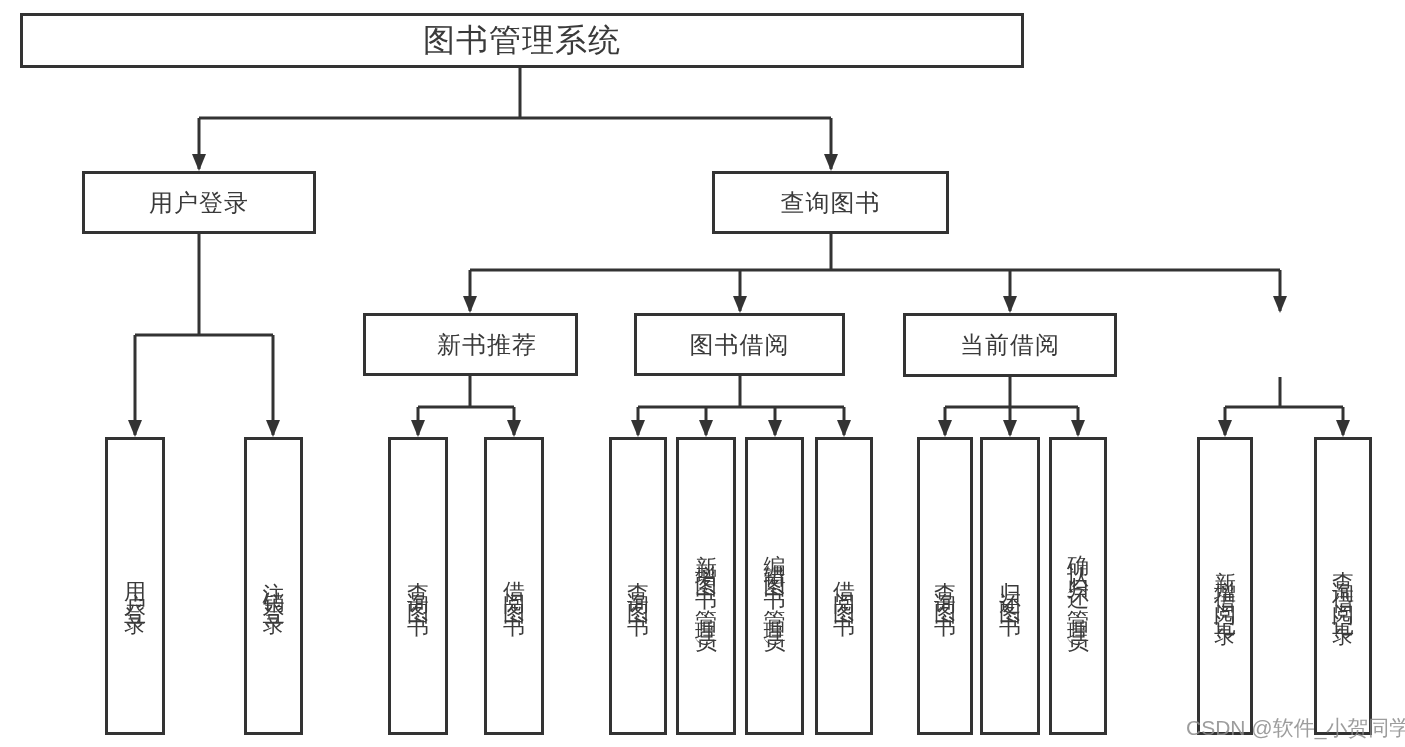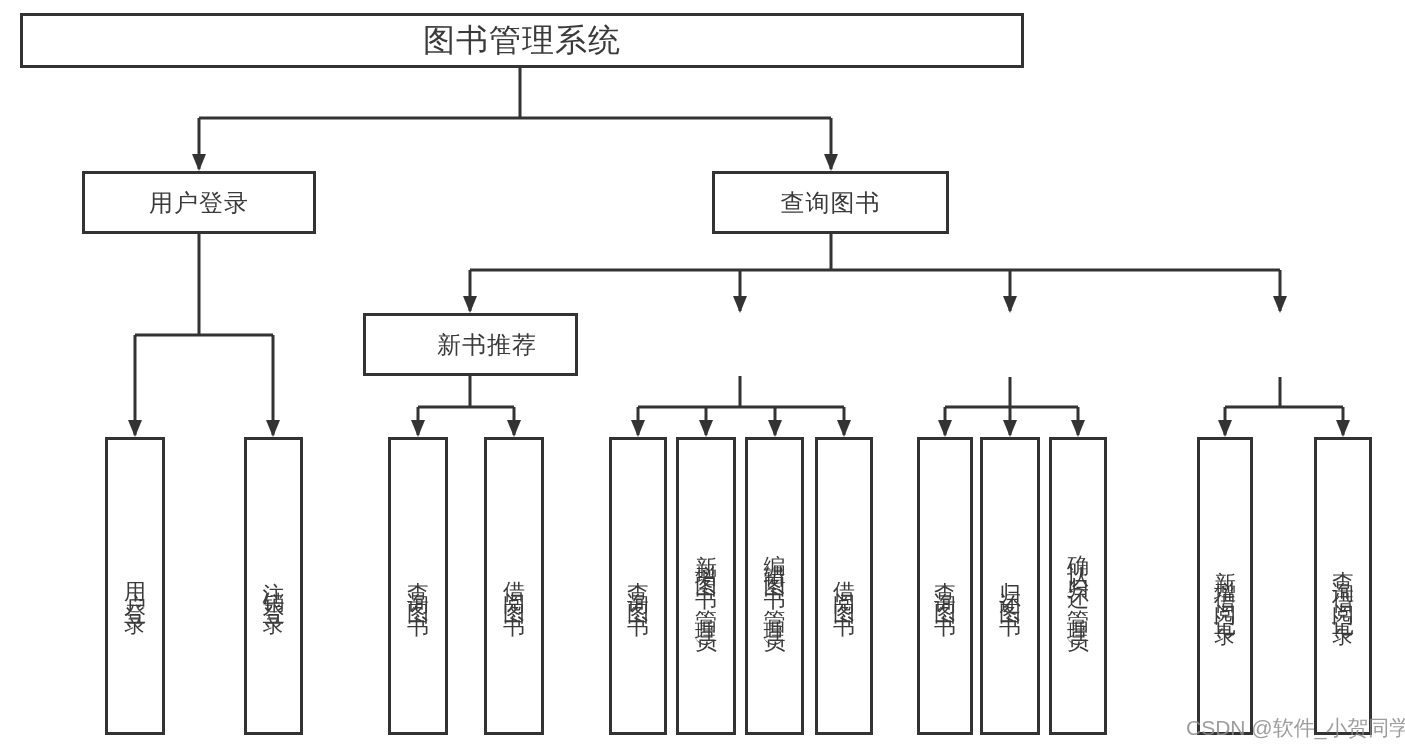--- a/index.html
+++ b/index.html
@@ -103,20 +103,26 @@
   <div class="node hnode" style="left:82px; top:171px; width:234px; height:63px;">
     <span>用户登录</span>
   </div>
   <div class="node hnode" style="left:712px; top:171px; width:237px; height:63px;">
     <span>查询图书</span>
   </div>
 
   <div class="node hnode" style="left:363px; top:313px; width:215px; height:63px;padding-left:33px;">
     <span>新书推荐</span>
   </div>
+  <div class="node hnode" style="left:634px; top:313px; width:211px; height:63px;">
+    <span>图书借阅</span>
+  </div>
+  <div class="node hnode" style="left:903px; top:313px; width:214px; height:64px;">
+    <span>当前借阅</span>
+  </div>
 
   <div class="node vnode" style="left:105px; top:437px; width:60px; height:298px;">
     <span class="vtext">用户登录</span>
   </div>
   <div class="node vnode" style="left:244px; top:437px; width:59px; height:298px;">
     <span class="vtext">注销登录</span>
   </div>
 
   <div class="node vnode" style="left:388px; top:437px; width:60px; height:298px;">
     <span class="vtext">查询图书</span>

